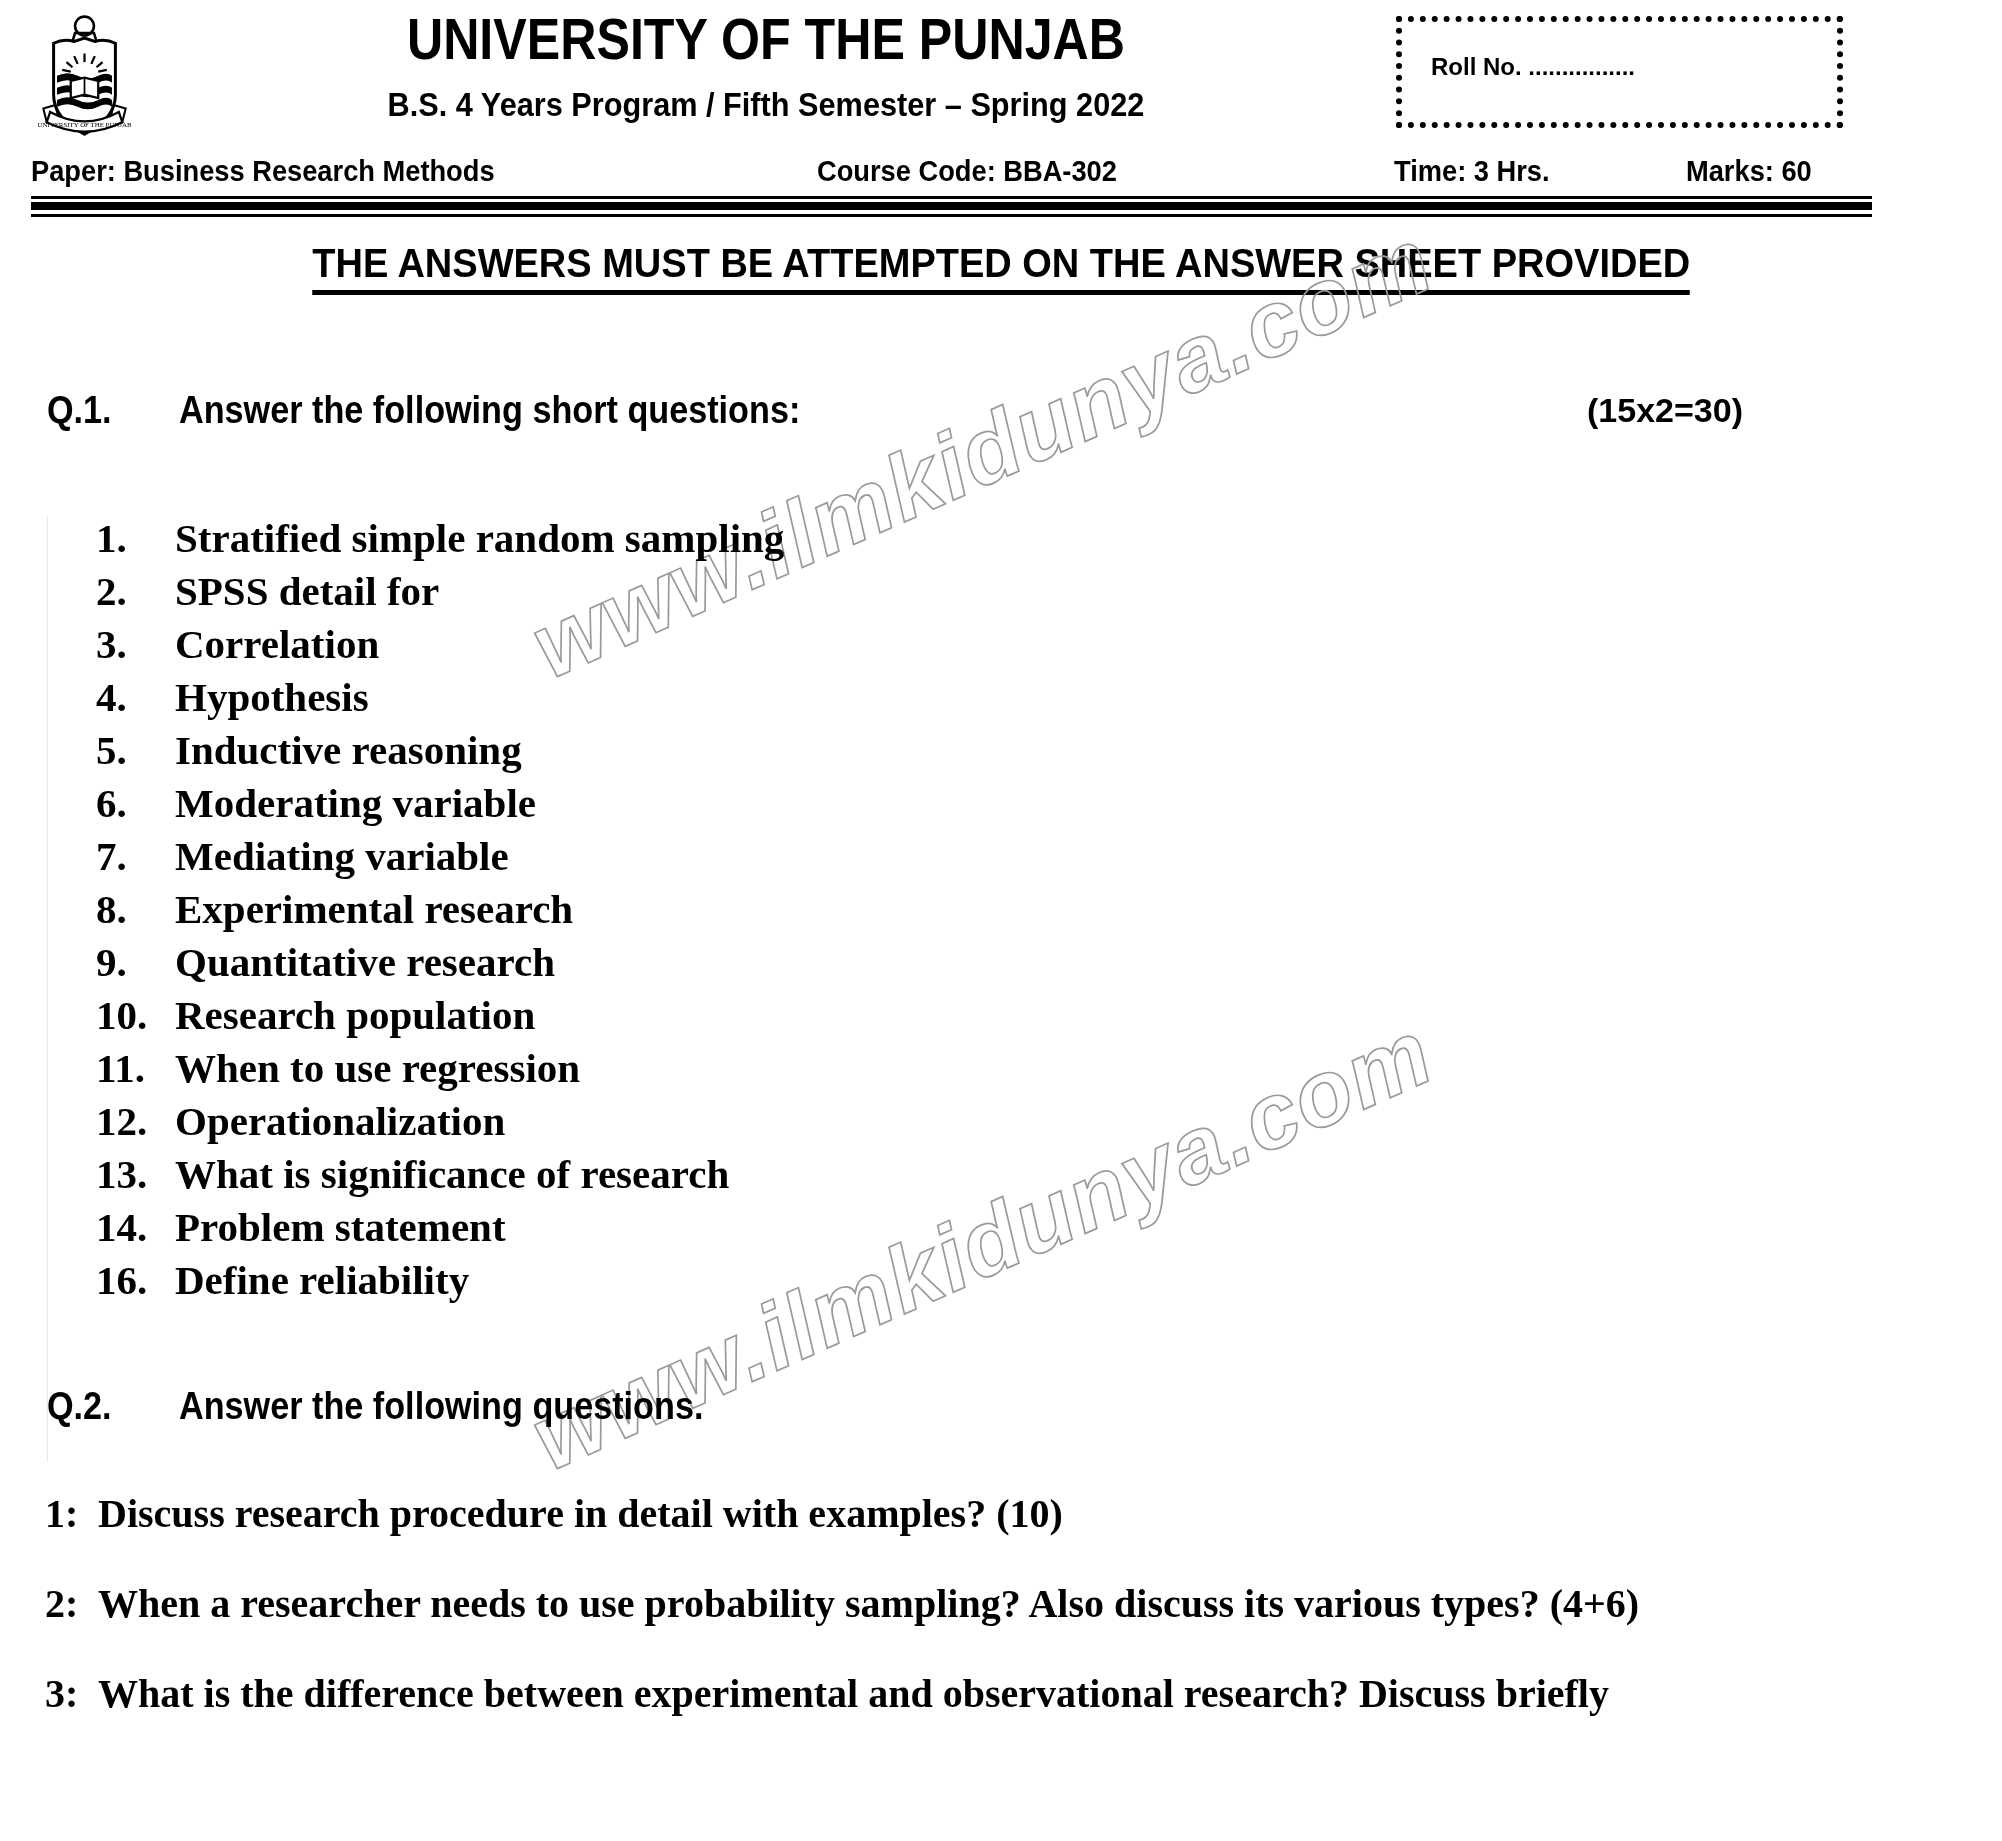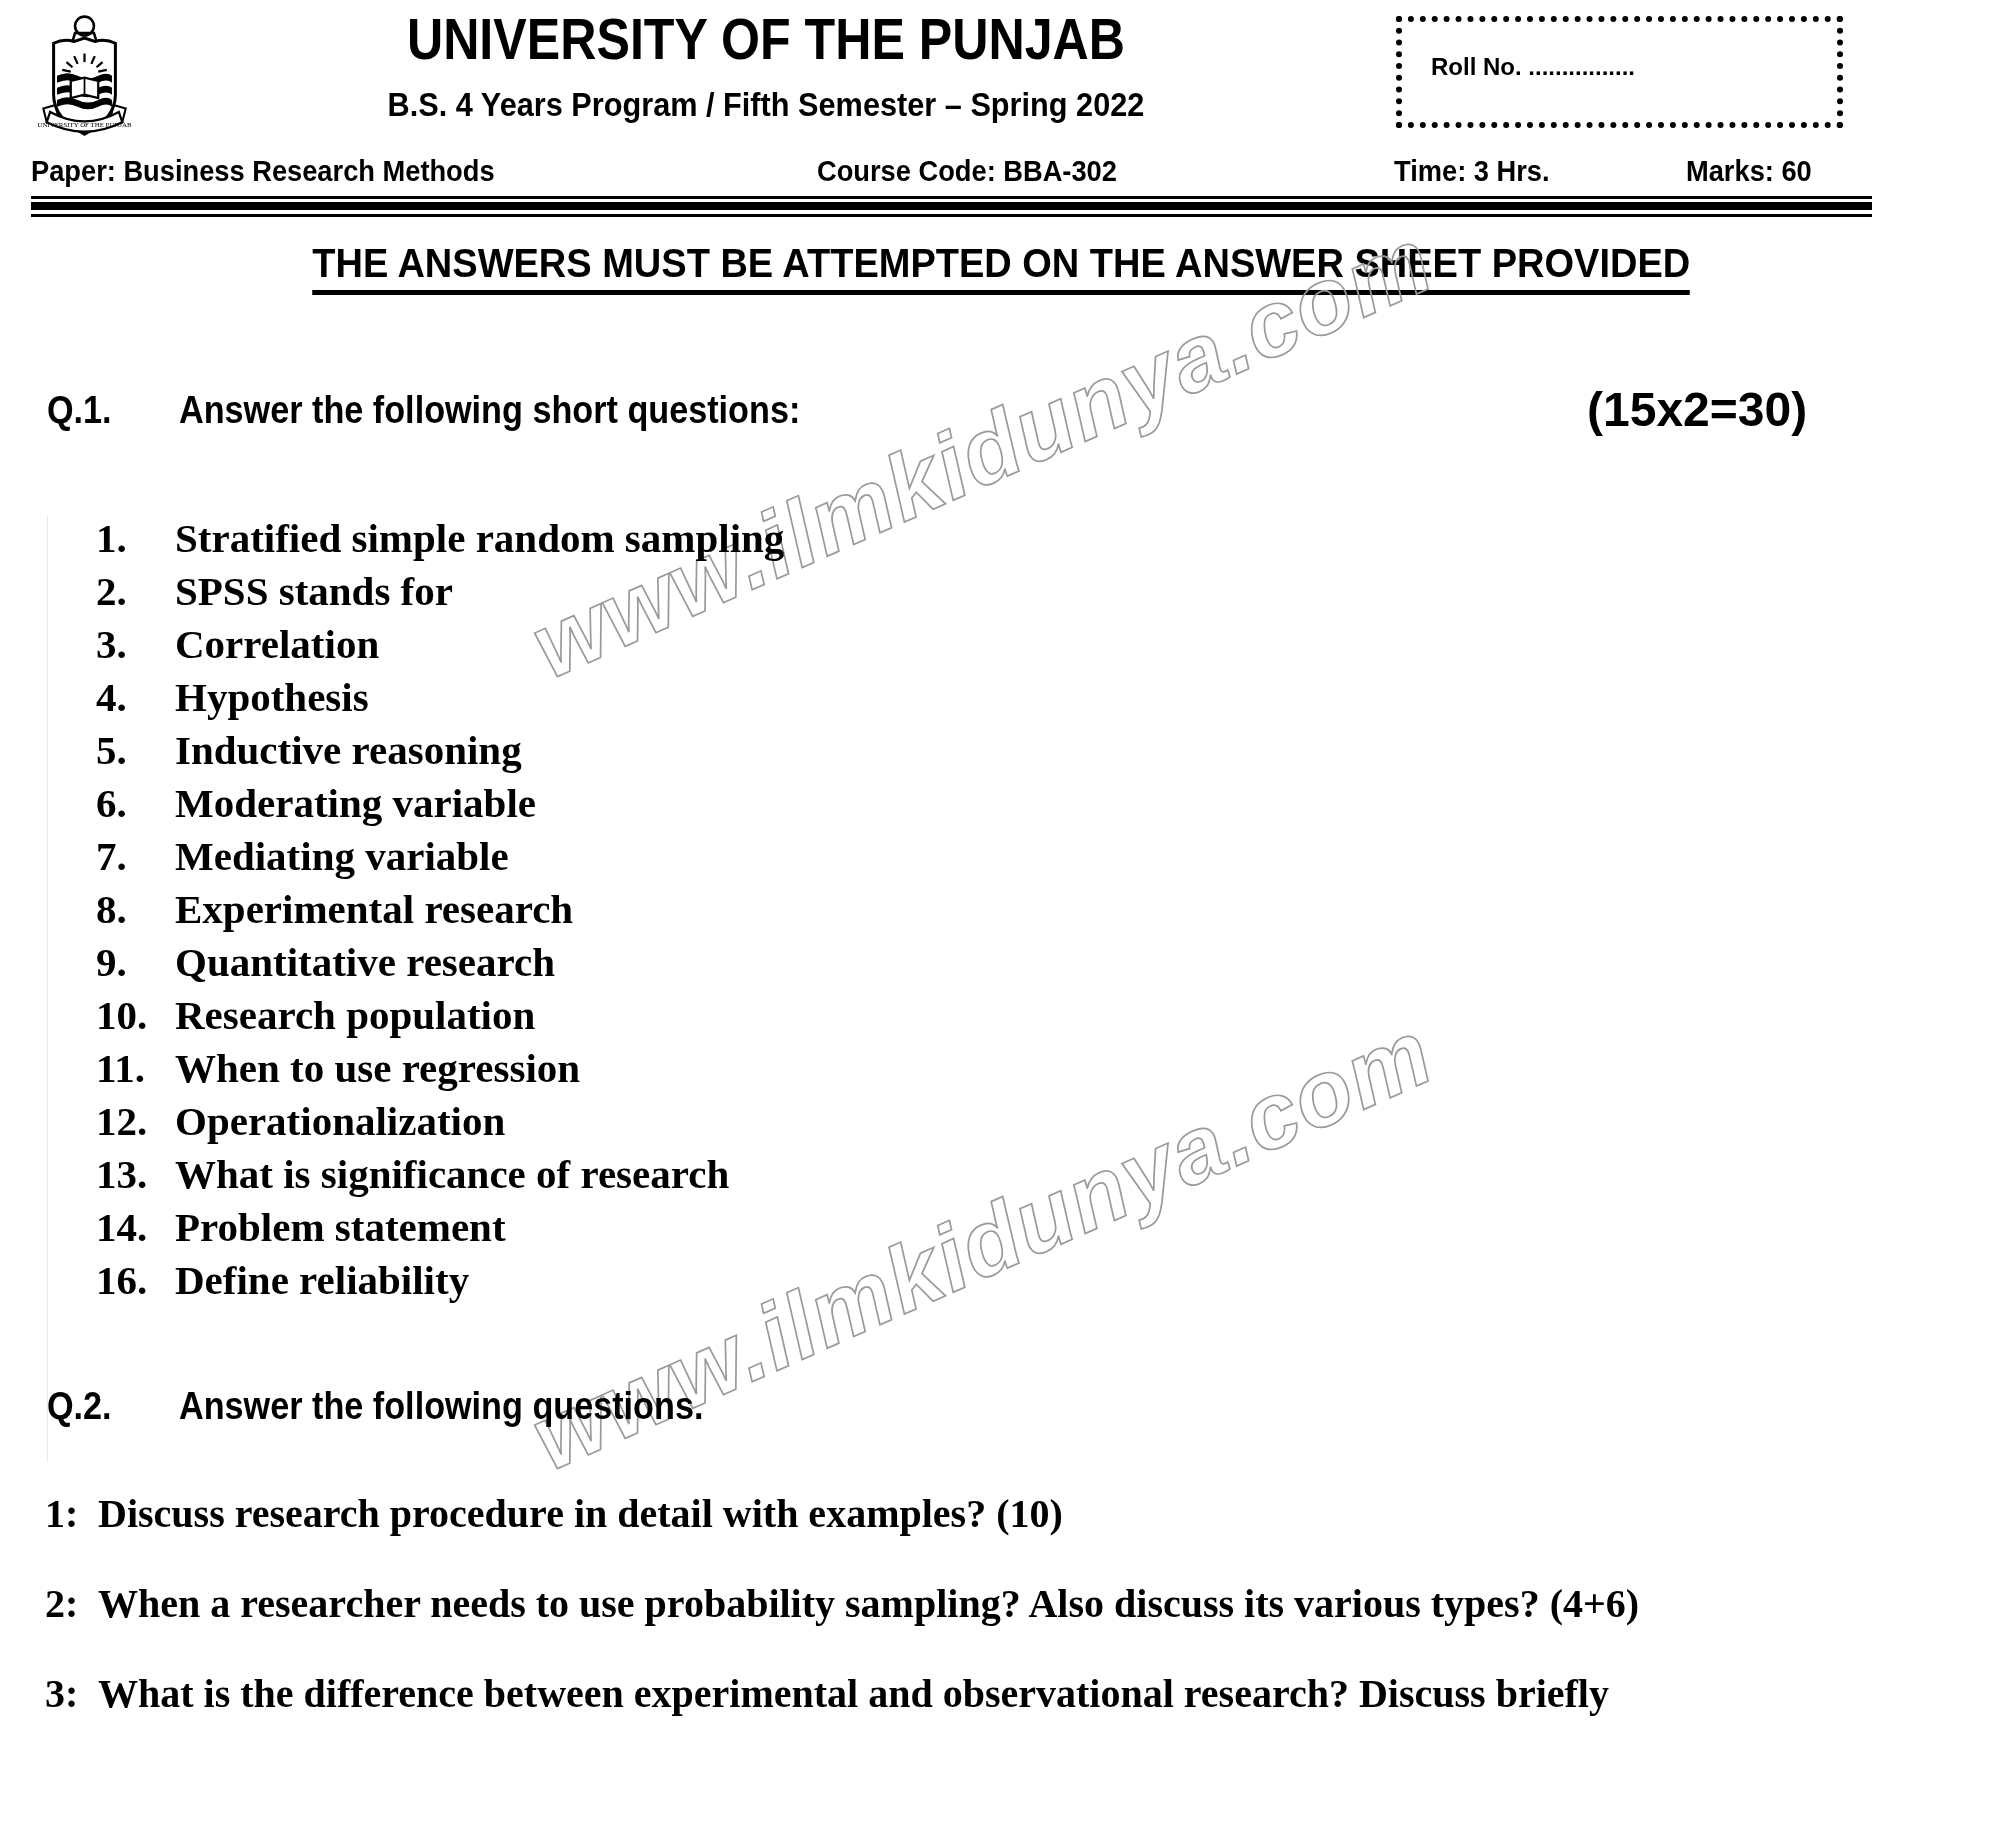--- a/index.html
+++ b/index.html
@@ -186,21 +186,21 @@
     transform: scaleX(0.9);
     transform-origin: left top;
     white-space: nowrap;
   }
   .q1-marks {
     position: absolute;
     left: 1587px;
     top: 0;
     font-family: "Liberation Sans", sans-serif;
     font-weight: bold;
-    font-size: 48px;
+    font-size: 34px;
     line-height: 50px;
     white-space: nowrap;
   }
 
   
   .short-list {
     position: absolute;
     left: 60px;
     top: 512px;
     width: 1291px;
@@ -393,21 +393,21 @@
   <div class="watermark watermark-1">www.ilmkidunya.com</div>
 
   <div class="q1-head">
     <span class="q1-label">Q.1.</span>
     <span class="q1-text">Answer the following short questions:</span>
     <span class="q1-marks">(15x2=30)</span>
   </div>
 
   <div class="short-list" id="short-list">
       <div class="short-item"><span class="short-num">1.</span><span class="short-label">Stratified simple random sampling</span></div>
-      <div class="short-item"><span class="short-num">2.</span><span class="short-label">SPSS stands for</span></div>
+      <div class="short-item"><span class="short-num">2.</span><span class="short-label">SPSS detail for</span></div>
       <div class="short-item"><span class="short-num">3.</span><span class="short-label">Correlation</span></div>
       <div class="short-item"><span class="short-num">4.</span><span class="short-label">Hypothesis</span></div>
       <div class="short-item"><span class="short-num">5.</span><span class="short-label">Inductive reasoning</span></div>
       <div class="short-item"><span class="short-num">6.</span><span class="short-label">Moderating variable</span></div>
       <div class="short-item"><span class="short-num">7.</span><span class="short-label">Mediating variable</span></div>
       <div class="short-item"><span class="short-num">8.</span><span class="short-label">Experimental research</span></div>
       <div class="short-item"><span class="short-num">9.</span><span class="short-label">Quantitative research</span></div>
       <div class="short-item"><span class="short-num">10.</span><span class="short-label">Research population</span></div>
       <div class="short-item"><span class="short-num">11.</span><span class="short-label">When to use regression</span></div>
       <div class="short-item"><span class="short-num">12.</span><span class="short-label">Operationalization</span></div>

